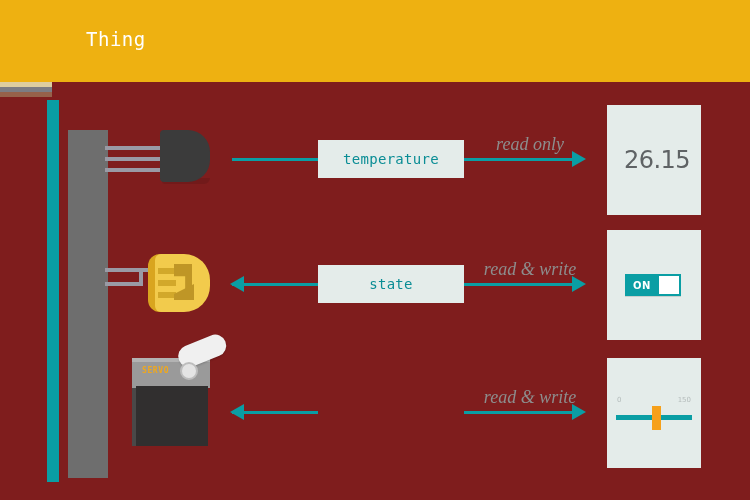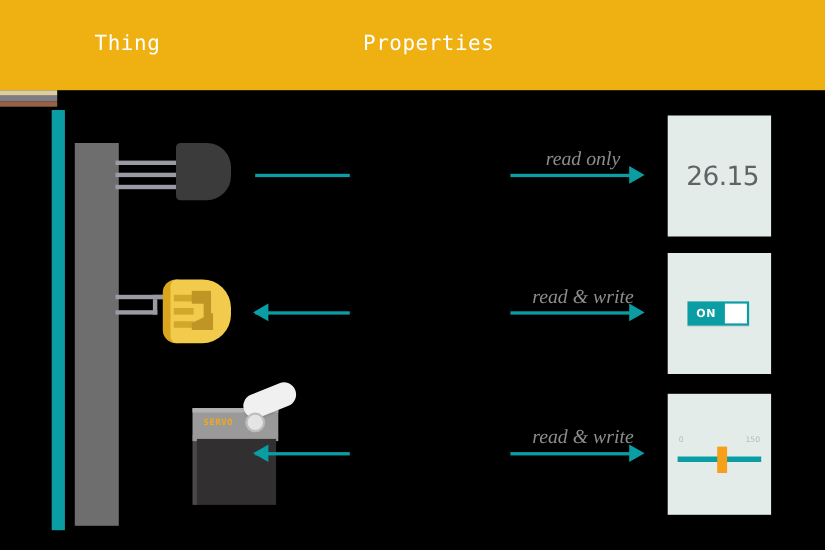--- a/index.html
+++ b/index.html
@@ -2,21 +2,21 @@
 <html><head>
 <meta charset="utf-8">
 <style>
   * { box-sizing: border-box; margin: 0; padding: 0; }
   html, body {
     width: 750px; height: 500px;
     background: #f3f3f2;
     font-family: "DejaVu Sans", sans-serif;
     overflow: hidden;
   }
-  .page { position: relative; width: 750px; height: 500px; background: #000000; }
+  .page { position: relative; width: 750px; height: 500px; background: #7f1d1d; }
 
   
   .header {
     position: absolute; left: 0; top: 0;
     width: 750px; height: 82px;
     background: #eeb111;
   }
   .header-label {
     position: absolute; top: 28px;
     font-family: "DejaVu Sans Mono", monospace;
@@ -97,21 +97,21 @@
     clip-path: polygon(0 0, 100% 0, 100% 100%, 62% 100%, 62% 34%, 0 34%);
   }
   .led-die2 {
     position: absolute; left: 26px; top: 30px;
     width: 20px; height: 16px;
     background: #bf9626;
     clip-path: polygon(0 62%, 0 100%, 100% 100%, 100% 0);
   }
 
   
-  .servo-wrap { position: absolute; left: 132px; top: 281px; width: 96px; height: 100px; margin-left: 43px; }
+  .servo-wrap { position: absolute; left: 132px; top: 268px; width: 96px; height: 100px; }
   .servo-top {
     position: absolute; left: 0; top: 8px;
     width: 78px; height: 30px;
     background: #9a9a9a;
   }
   .servo-top-dark {
     position: absolute; left: 0; top: 8px;
     width: 78px; height: 4px;
     background: #b3b3b3;
   }
@@ -252,21 +252,20 @@
     background: #f6a01a;
   }
 </style>
 </head>
 <body>
 
 <div class="page">
 
   <div class="header">
     <div class="header-label hdr-thing">Thing</div>
-    <div class="header-label hdr-properties">Properties</div>
   </div>
 
   <div class="thing-col">
 
     <div class="board-edge"></div>
     <div class="board-body"></div>
 
     <div class="wire w-t1"></div>
     <div class="wire w-t2"></div>
     <div class="wire w-t3"></div>
@@ -299,28 +298,34 @@
       <div class="servo-top-dark"></div>
       <div class="servo-label">SERVO</div>
       <div class="servo-body"></div>
       <div class="servo-arm"></div>
       <div class="servo-hub"></div>
     </div>
   </div>
 
   <div class="row row-1">
     <div class="line line-left"></div>
+    <div class="prop-box">
+      <span class="prop-label">temperature</span>
+    </div>
     <div class="line line-right"></div>
     <div class="arrow-head arrow-right"></div>
     <div class="access-label">read only</div>
   </div>
 
   <div class="row row-2">
     <div class="arrow-head arrow-left"></div>
     <div class="line line-left"></div>
+    <div class="prop-box">
+      <span class="prop-label">state</span>
+    </div>
     <div class="line line-right"></div>
     <div class="arrow-head arrow-right"></div>
     <div class="access-label">read &amp; write</div>
   </div>
 
   <div class="row row-3">
     <div class="arrow-head arrow-left"></div>
     <div class="line line-left"></div>
     <div class="line line-right"></div>
     <div class="arrow-head arrow-right"></div>

